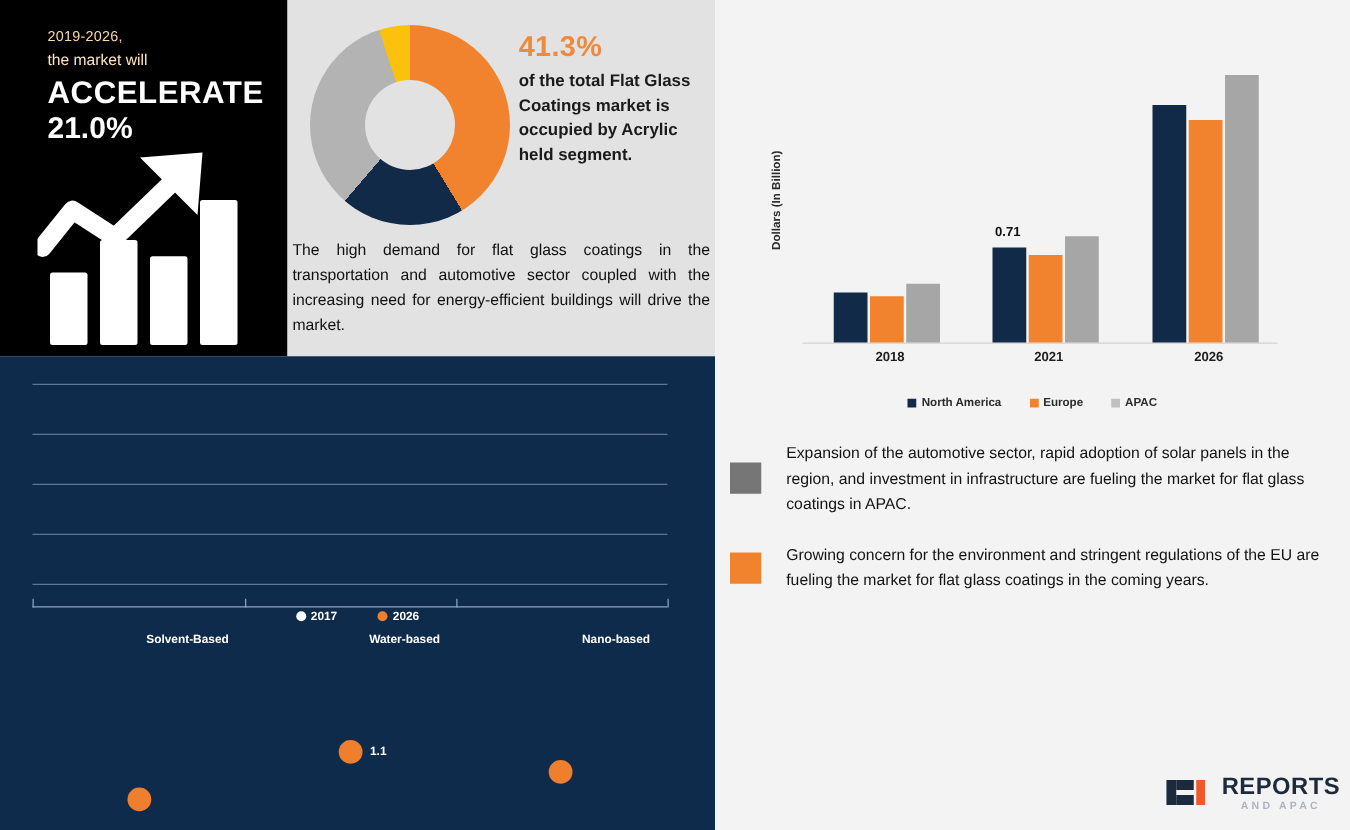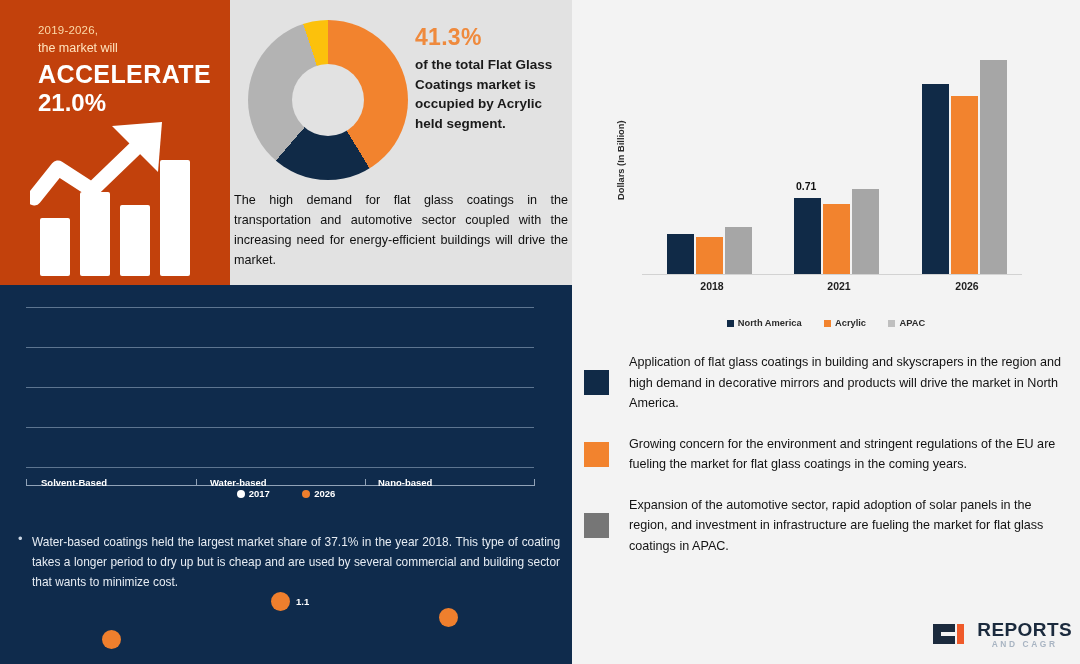--- a/index.html
+++ b/index.html
@@ -9,21 +9,21 @@
     background: #f2f2f2; overflow: hidden;
   }
   .page { position: relative; width: 1080px; height: 664px; background:#f4f4f4; }
 
   
   .left-col { position:absolute; left:0; top:0; width:572px; height:664px; background:#f4f4f4; }
 
   
   .accel-panel {
     position:absolute; left:0; top:0; width:230px; height:285px;
-    background:#c2410c; overflow:hidden;
+    background:#000000; overflow:hidden;
   }
   .accel-text { position:absolute; left:38px; top:22px; width:175px; color:#ffe9c9; }
   .accel-years { font-size:11.5px; letter-spacing:.2px; line-height:16px; color:#fcd9a8; }
   .accel-sub1 { font-size:12.5px; line-height:18px; color:#ffe3bd; margin-top:1px; }
   .accel-big {
     font-size:25px; font-weight:bold; letter-spacing:.4px; color:#ffffff;
     line-height:30px; margin-top:2px;
   }
   .accel-sub2 { font-size:12.5px; line-height:18px; color:#ffe3bd; margin-top:2px; }
   .accel-cagr { font-size:24px; font-weight:bold; color:#ffffff; line-height:28px; }
@@ -54,21 +54,21 @@
   .navy-panel {
     position:absolute; left:0; top:285px; width:572px; height:379px;
     background:#0f2b4c;
   }
   .dotplot { position:absolute; left:0; top:0; width:572px; height:225px; }
   .grid-line { position:absolute; left:26px; width:508px; height:1px; background:#5d7590; }
   .axis-line { position:absolute; left:26px; width:508px; height:1px; background:#91a3b8; }
   .tickmark { position:absolute; width:1px; height:7px; background:#91a3b8; }
   .dot { position:absolute; width:19px; height:19px; border-radius:50%; }
   .dot-label { position:absolute; font-size:9.5px; font-weight:bold; color:#ffffff; }
-  .cat-label { position:absolute; font-size:9.5px; font-weight:bold; color:#ffffff; text-align:left; }
+  .cat-label { position:absolute; font-size:9.5px; font-weight:bold; color:#ffffff; text-align:right;margin-top:29px; }
   .dp-legend { position:absolute; top:198px; left:0; width:572px; text-align:center; }
   .dp-legend span.li { font-size:9.5px; font-weight:bold; color:#fff; margin:0 14px; }
   .dp-legend i { display:inline-block; width:8px; height:8px; border-radius:50%; margin-right:4px; vertical-align:middle; }
 
   .bullets-left { position:absolute; left:12px; top:247px; width:548px; }
   .bl-item { position:relative; padding-left:20px; margin-bottom:3px; }
   .bl-item:before {
     content:"\2022"; position:absolute; left:6px; top:-1px; color:#c8d4e2; font-size:13px;
   }
   .bl-text { font-size:11.9px; color:#e6ecf3; line-height:20px; text-align:justify; }
@@ -163,23 +163,20 @@
         <div class="cat-label" style="left:210px; top:192px; width:142px">Water-based</div>
         <div class="cat-label" style="left:378px; top:192px; width:142px">Nano-based</div>
 
         <div class="dp-legend">
           <span class="li"><i style="background:#ffffff"></i><b>2017</b></span>
           <span class="li"><i style="background:#ef7f2d"></i><b>2026</b></span>
         </div>
       </div>
 
       <div class="bullets-left">
-        <div class="bl-item">
-          <div class="bl-text">Water-based coatings held the largest market share of 37.1% in the year 2018. This type of coating takes a longer period to dry up but is cheap and are used by several commercial and building sector that wants to minimize cost.</div>
-        </div>
       </div>
     </div>
   </div>
 
   <div class="right-col">
 
     <div class="barchart">
       <div class="y-axis-title">Dollars (In Billion)</div>
       <div class="bar-baseline"></div>
 
@@ -200,46 +197,42 @@
 
       <div class="bar-group" style="left:350px; width:90px; top:44px; height:230px;">
         <div class="bar" style="left:0px;  width:27px; height:190px; background:#102a47;"></div>
         <div class="bar" style="left:29px; width:27px; height:178px; background:#f2832e;"></div>
         <div class="bar" style="left:58px; width:27px; height:214px; background:#a6a6a6;"></div>
       </div>
       <div class="year-lbl" style="left:350px; width:90px;">2026</div>
 
       <div class="bc-legend">
         <span class="li"><i style="background:#102a47"></i><b>North America</b></span>
-        <span class="li"><i style="background:#f2832e"></i><b>Acrylic</b></span>
+        <span class="li"><i style="background:#f2832e"></i><b>Europe</b></span>
         <span class="li"><i style="background:#bfbfbf"></i><b>APAC</b></span>
       </div>
     </div>
 
     <div class="bullets-right">
       <div class="br-item">
-        <div class="br-swatch" style="background:#102a47"></div>
-        <div class="br-text">Application of flat glass coatings in building and skyscrapers in the region and high demand in decorative mirrors and products will drive the market in North America.</div>
+        <div class="br-swatch" style="background:#767676"></div>
+        <div class="br-text">Expansion of the automotive sector, rapid adoption of solar panels in the region, and investment in infrastructure are fueling the market for flat glass coatings in APAC.</div>
       </div>
       <div class="br-item">
         <div class="br-swatch" style="background:#f2832e"></div>
         <div class="br-text">Growing concern for the environment and stringent regulations of the EU are fueling the market for flat glass coatings in the coming years.</div>
-      </div>
-      <div class="br-item">
-        <div class="br-swatch" style="background:#767676"></div>
-        <div class="br-text">Expansion of the automotive sector, rapid adoption of solar panels in the region, and investment in infrastructure are fueling the market for flat glass coatings in APAC.</div>
       </div>
     </div>
 
     <div class="logo">
       <svg class="logo-mark" viewBox="0 0 38 24">
         <rect x="0" y="2" width="8" height="20" fill="#1b2a3d"></rect>
         <rect x="8" y="2" width="14" height="8" fill="#1b2a3d"></rect>
         <rect x="8" y="14" width="14" height="8" fill="#1b2a3d"></rect>
         <rect x="24" y="2" width="7" height="20" fill="#ef5a2a"></rect>
       </svg>
       <div class="logo-txt">
         <div class="logo-main">REPORTS</div>
-        <div class="logo-sub">AND CAGR</div>
+        <div class="logo-sub">AND APAC</div>
       </div>
     </div>
   </div>
 </div>
 
 </body></html>

